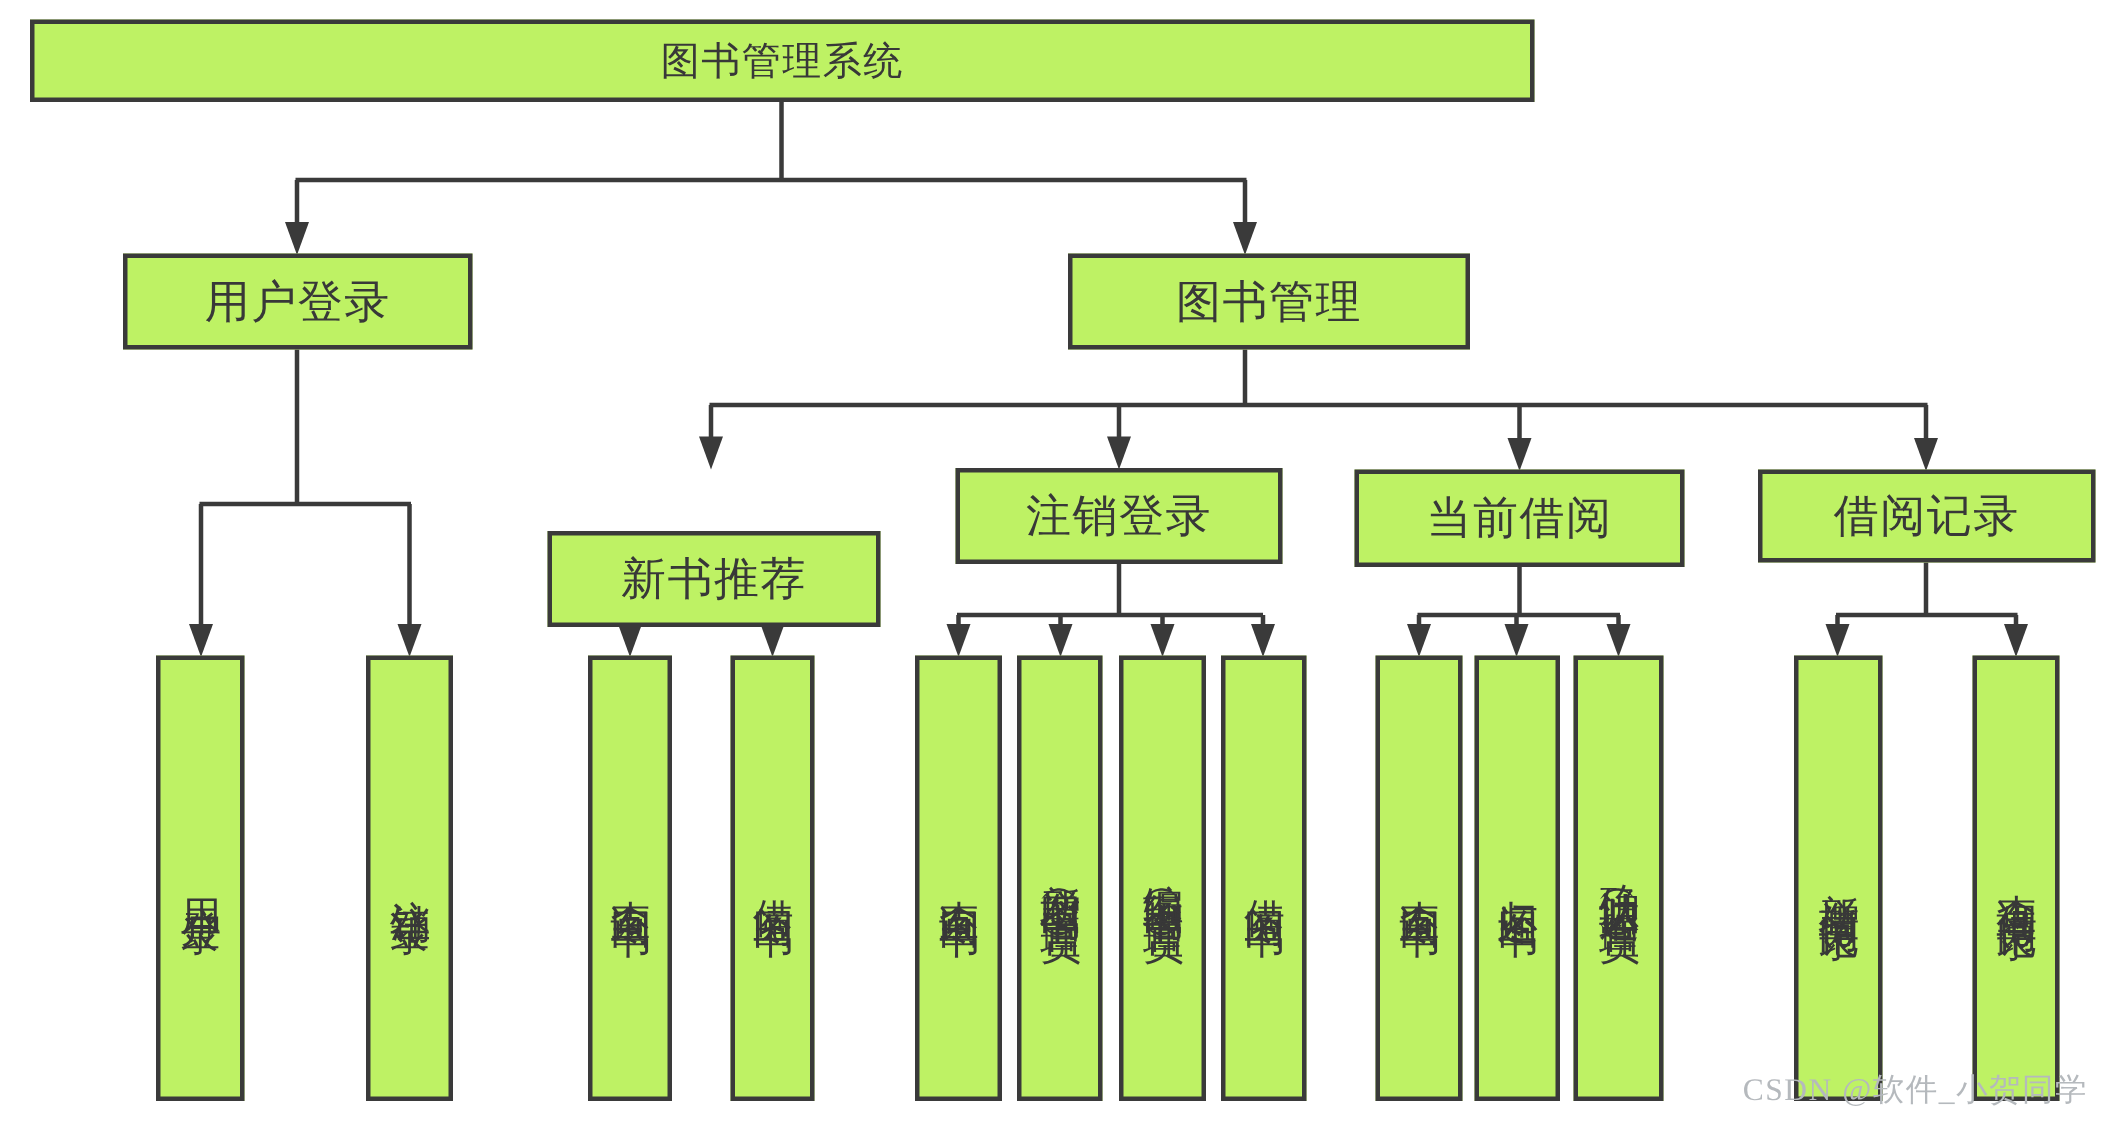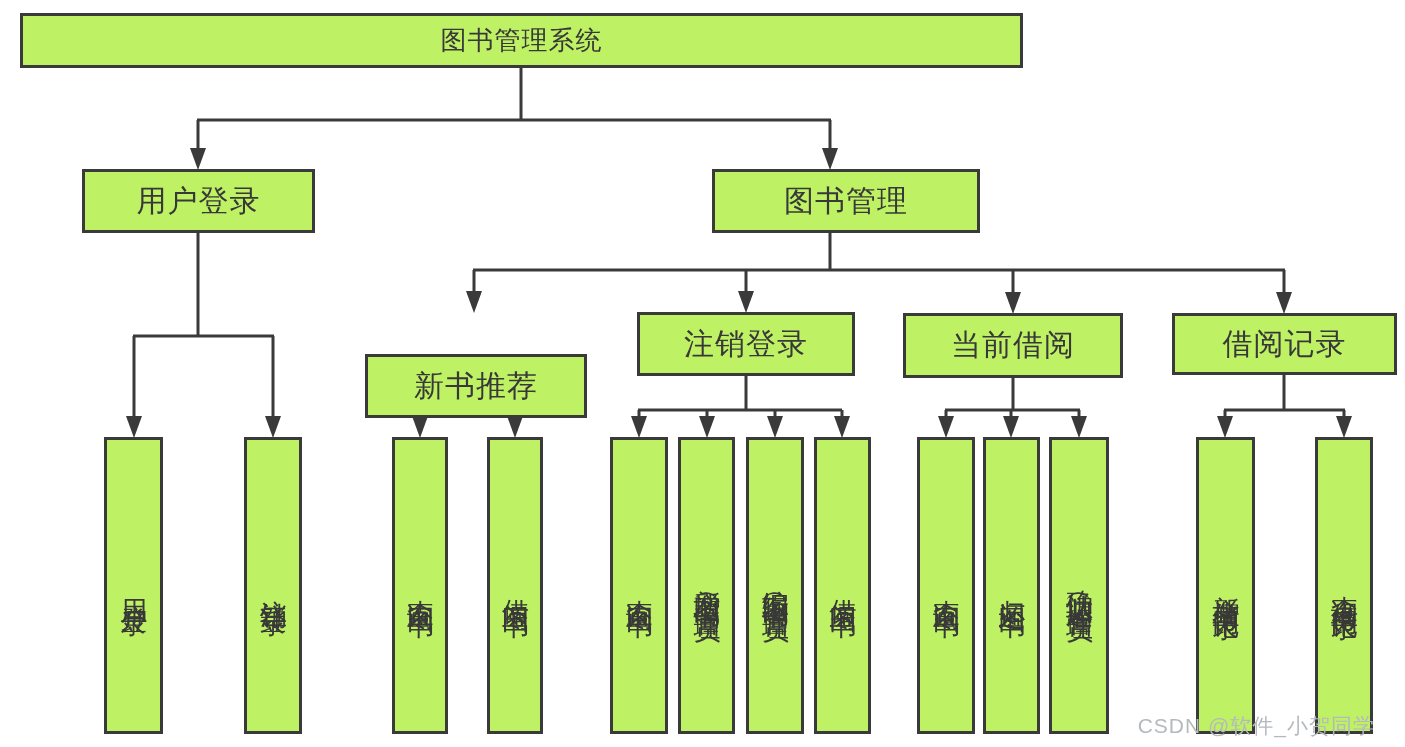--- a/index.html
+++ b/index.html
@@ -34,26 +34,27 @@
     writing-mode: vertical-lr;
     text-orientation: mixed;
     font-size: 27px;
     letter-spacing: 4px;
     white-space: normal;
     line-height: 1;
   }
   .watermark {
     position: absolute;
     top: 712px;
-    right: 30px;
+    right: 13px;
     font-size: 21px;
     letter-spacing: 1px;
     color: #b5b9bd;
     z-index: 5;
     pointer-events: none;
+    font-family: Liberation Serif, serif;
   }
 </style>
 </head>
 <body>
 
 <div class="canvas">
 
   <svg class="connectors" viewBox="0 0 1405 747">
     <g stroke="#3a3a3a" stroke-width="3" fill="none">
 

